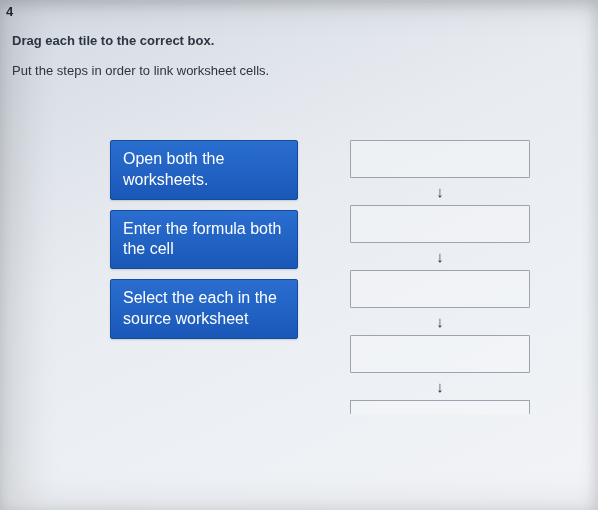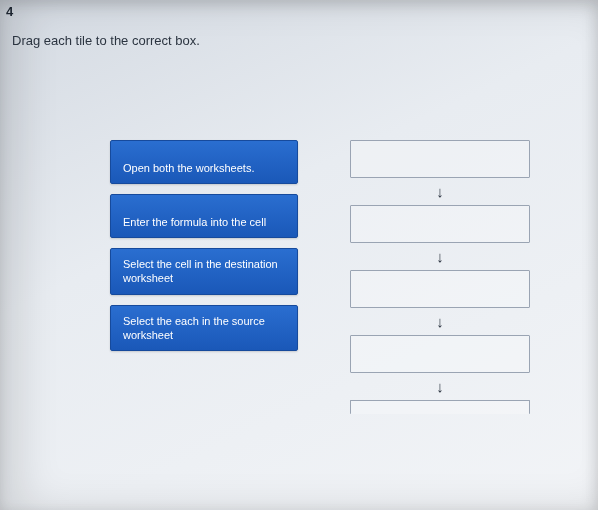--- a/index.html
+++ b/index.html
@@ -25,21 +25,21 @@
   }
   .instructions {
     position: absolute;
     top: 32px;
     left: 12px;
     right: 12px;
     font-size: 13px;
     line-height: 1.4;
     color: #2b3440;
   }
-  .instructions .line1 { margin-bottom: 12px; }
+  .instructions .line1 { margin-bottom: 12px; font-weight: bold; }
   .content {
     position: absolute;
     top: 140px;
     left: 0;
     right: 0;
     bottom: 0;
     display: flex;
     flex-direction: row;
   }
   .tiles {
@@ -50,24 +50,24 @@
     flex-direction: column;
     gap: 10px;
   }
   .tile {
     width: 188px;
     min-height: 44px;
     background: #215fbf;
     background: linear-gradient(180deg,#2a6ed0 0%, #1a58b8 100%);
     border: 1px solid #164a9c;
     color: #ffffff;
-    font-size: 11px;
+    font-size: 16px;
     line-height: 1.3;
     display: flex;
-    align-items: flex-end;
+    align-items: center;
     padding: 8px 12px;
     box-sizing: border-box;
     border-radius: 2px;
     cursor: grab;
     box-shadow: 0 1px 2px rgba(0,0,0,.15);
   }
   .targets {
     flex: 1;
     padding-left: 50px;
     padding-right: 20px;
@@ -108,33 +108,31 @@
                 inset 0 6px 14px rgba(0,0,0,.10);
   }
 </style>
 </head>
 <body>
 
 <div class="page-num">4</div>
 
 <div class="instructions">
   <div class="line1">Drag each tile to the correct box.</div>
+  <div class="line2">Put the steps in order to link worksheet cells.</div>
 </div>
 
 <div class="content">
 
   <div class="tiles">
     <div class="tile">
         <span>Open both the worksheets.</span>
       </div>
     <div class="tile">
-        <span>Enter the formula into the cell</span>
-      </div>
-    <div class="tile">
-        <span>Select the cell in the destination worksheet</span>
+        <span>Enter the formula both the cell</span>
       </div>
     <div class="tile">
         <span>Select the each in the source worksheet</span>
       </div>
   </div>
 
   <div class="targets">
     <div class="slot"></div>
     <div class="arrow">↓</div>
     <div class="slot"></div>

